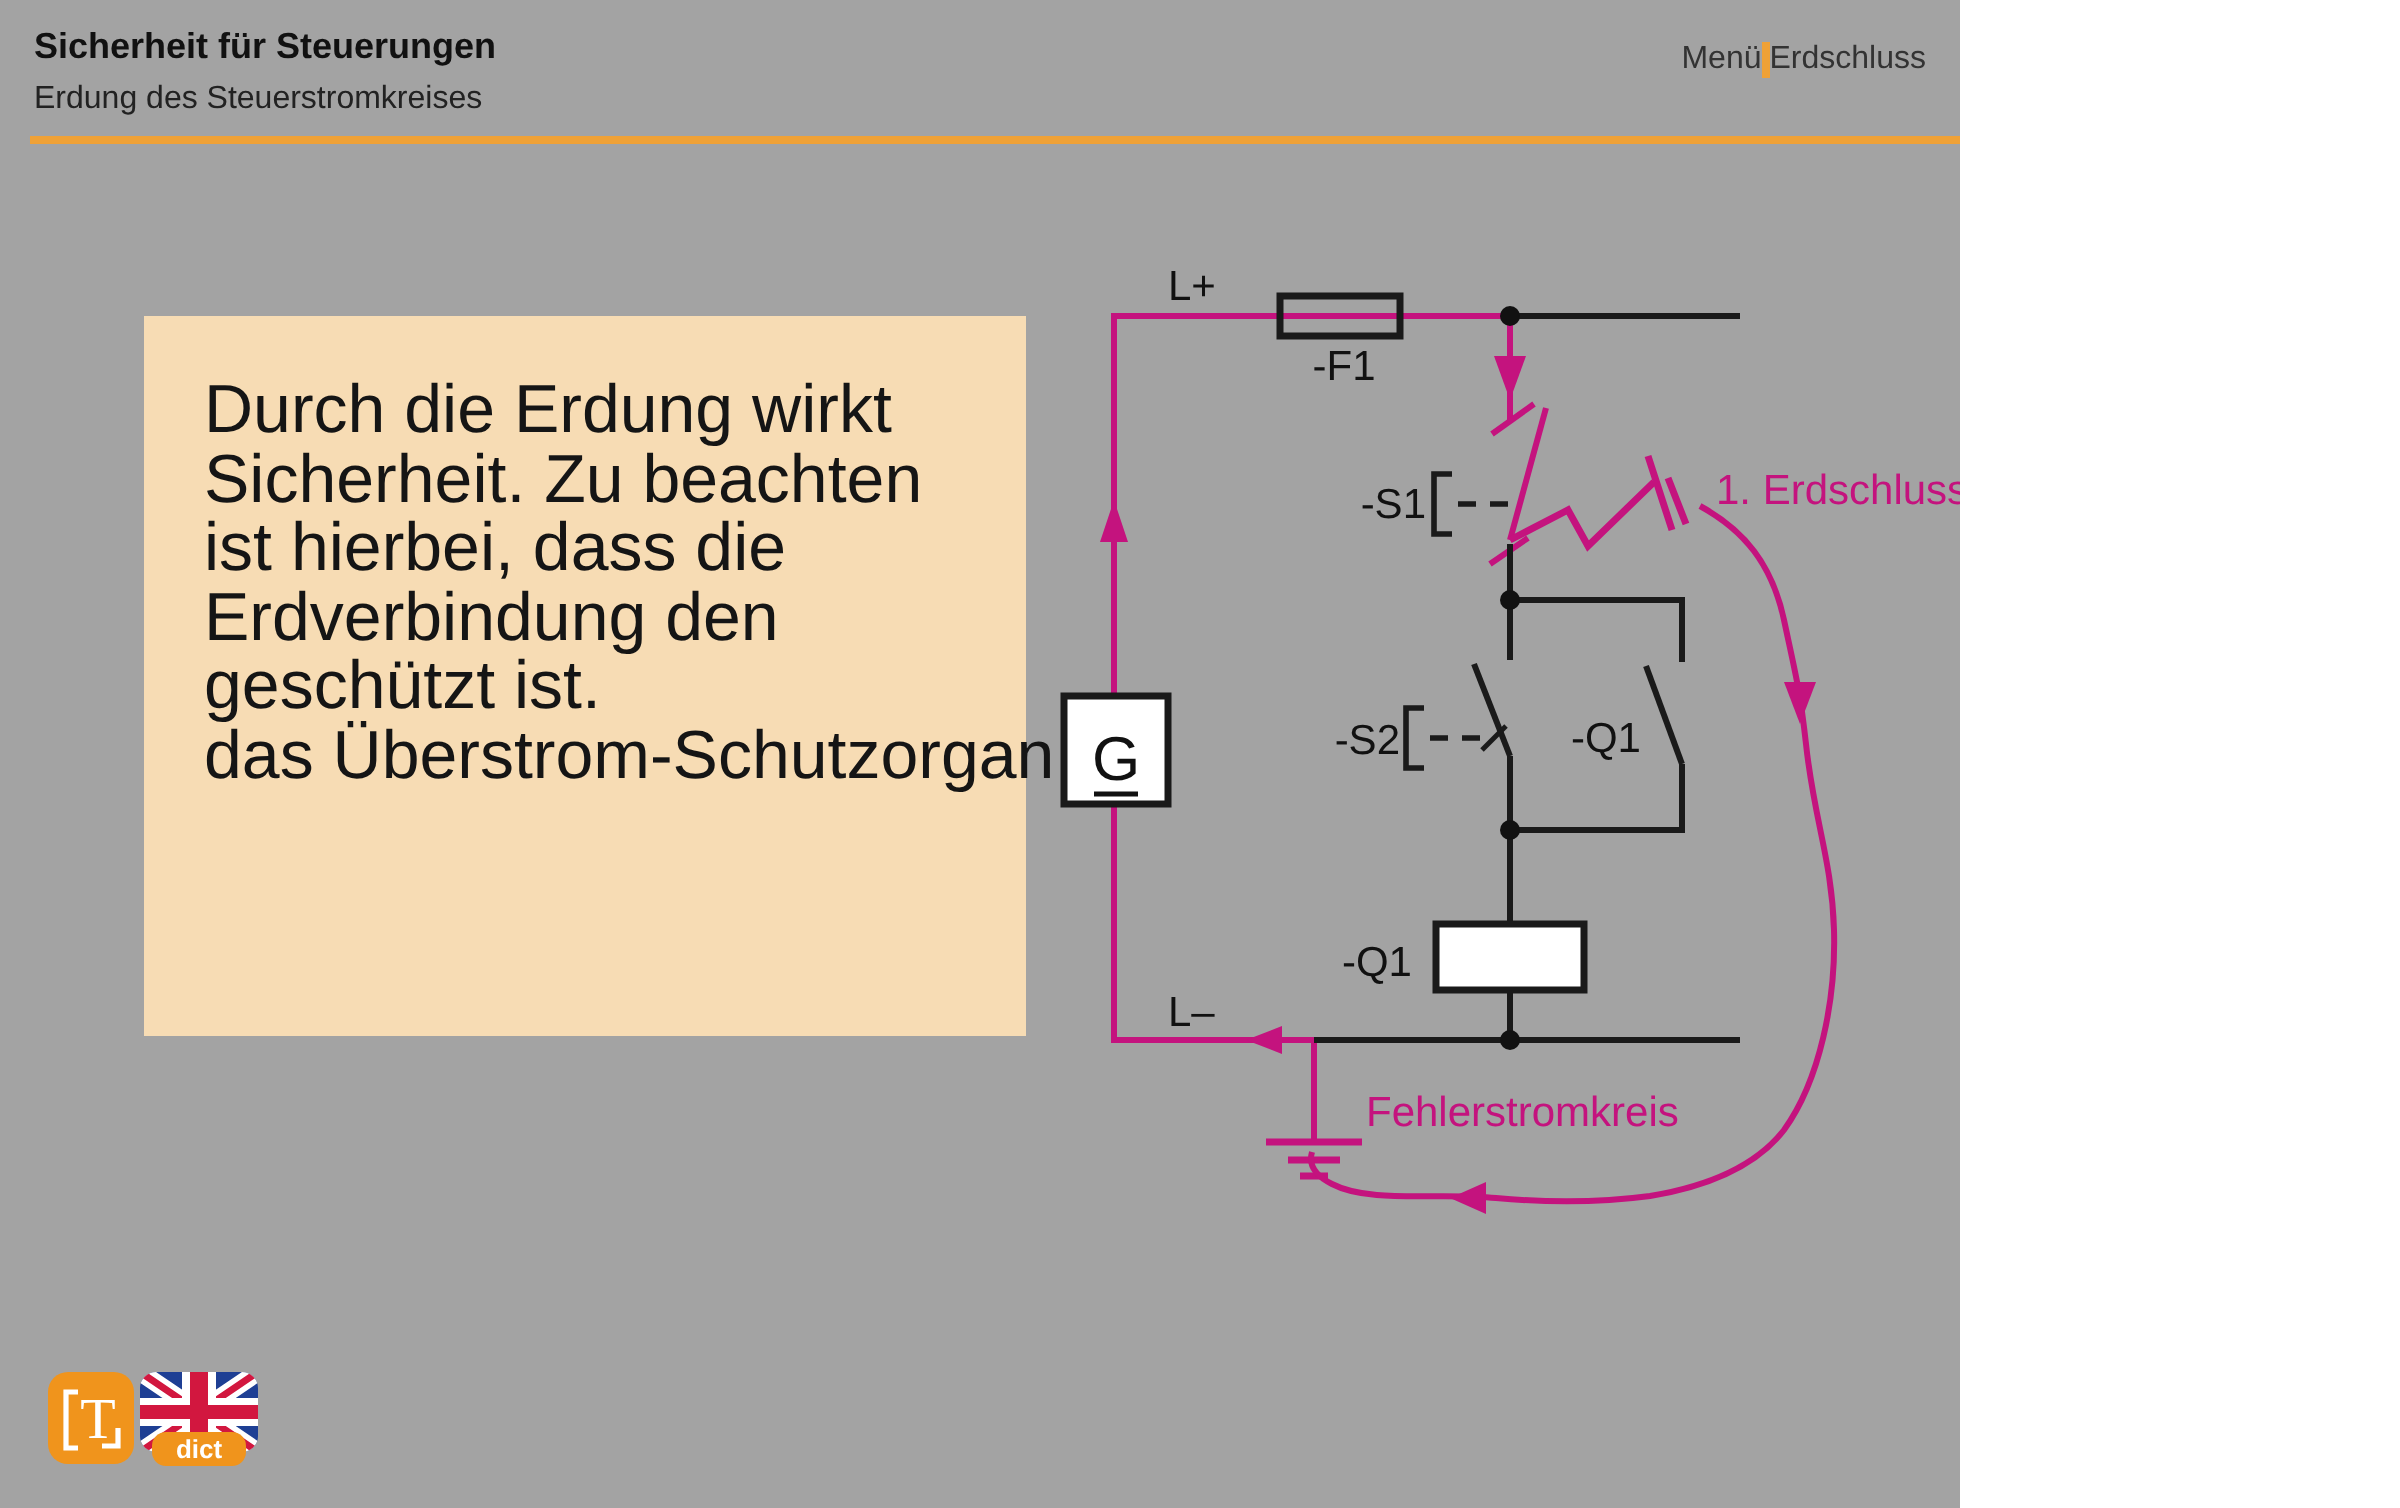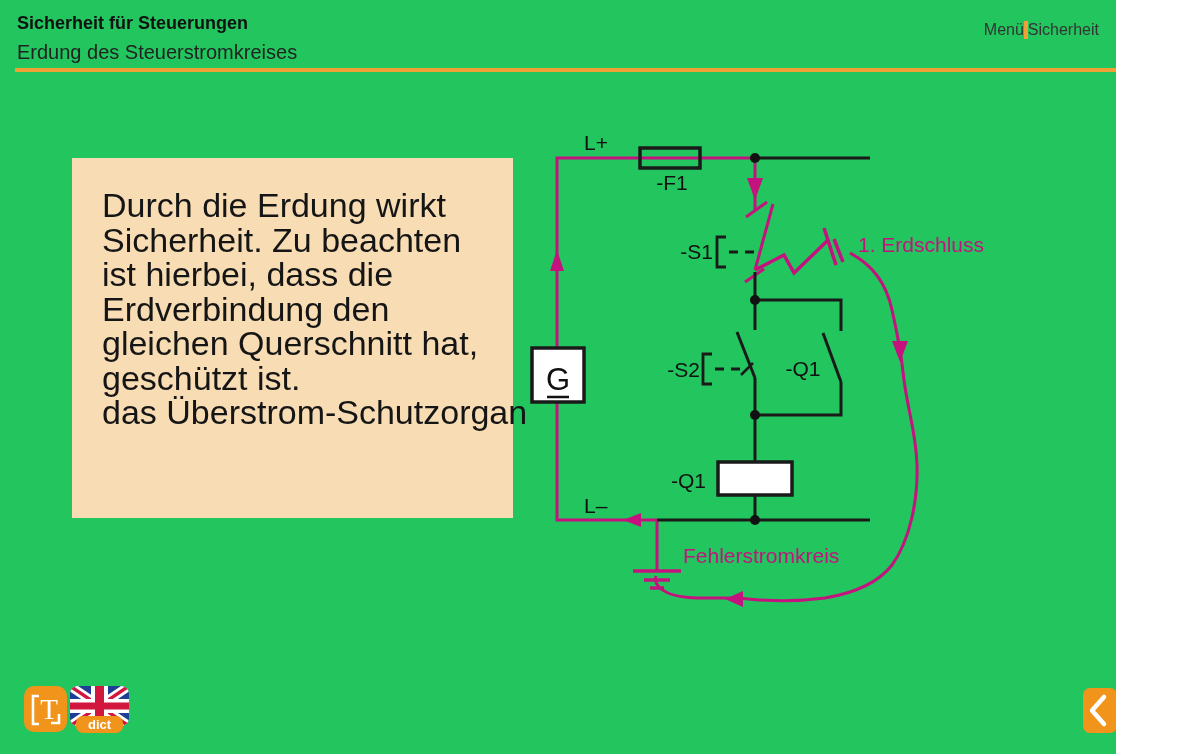--- a/index.html
+++ b/index.html
@@ -1,20 +1,20 @@
 <!DOCTYPE html>
 <html><head>
 <meta charset="utf-8">
 <style>
   html,body{margin:0;padding:0;background:#fff;}
-  #page{position:relative;width:1116px;height:754px;background:#22c55e;overflow:hidden;
+  #page{position:relative;width:980px;height:754px;background:#a3a3a3;overflow:hidden;
         font-family:"Liberation Sans",sans-serif;}
   
   .hdr-title{position:absolute;left:17px;top:13px;font-size:18px;font-weight:bold;color:#111;}
-  .hdr-sub{position:absolute;left:17px;top:41px;font-size:20px;color:#222;}
+  .hdr-sub{position:absolute;left:17px;top:41px;font-size:16px;color:#222;}
   .hdr-links{position:absolute;right:17px;top:21px;font-size:16px;color:#333;
              display:flex;align-items:center;gap:0;}
   .hdr-link{cursor:pointer;}
   .hdr-pipe{display:inline-block;width:4px;height:18px;background:#EFA136;}
   .hdr-rule{position:absolute;left:15px;top:68px;width:1170px;height:4px;background:#EFA136;}
   
   .info-box{position:absolute;left:72px;top:158px;width:441px;height:360px;background:#F7DCB4;}
   .info-text{position:absolute;left:30px;top:30px;font-size:34px;line-height:34.5px;
              color:#151515;white-space:nowrap;}
   
@@ -28,31 +28,30 @@
 </head>
 <body>
 
 <div id="page">
 
   <div class="hdr-title">Sicherheit für Steuerungen</div>
   <div class="hdr-sub">Erdung des Steuerstromkreises</div>
   <div class="hdr-links">
     <span class="hdr-link">Menü</span>
     <span class="hdr-pipe"></span>
-    <span class="hdr-link">Sicherheit</span>
+    <span class="hdr-link">Erdschluss</span>
   </div>
   <div class="hdr-rule"></div>
 
   <div class="info-box">
     <div class="info-text">
       <div>Durch die Erdung wirkt</div>
       <div>Sicherheit. Zu beachten</div>
       <div>ist hierbei, dass die</div>
       <div>Erdverbindung den</div>
-      <div>gleichen Querschnitt hat,</div>
       <div>geschützt ist.</div>
       <div>das Überstrom-Schutzorgan</div>
     </div>
   </div>
 
   <div class="circuit">
     <svg width="480" height="520" viewBox="0 0 480 520" xmlns="http://www.w3.org/2000/svg">
 
       <path d="M137,410 H37 V48 H235" fill="none" stroke="#C4137E" stroke-width="3"></path>
 

